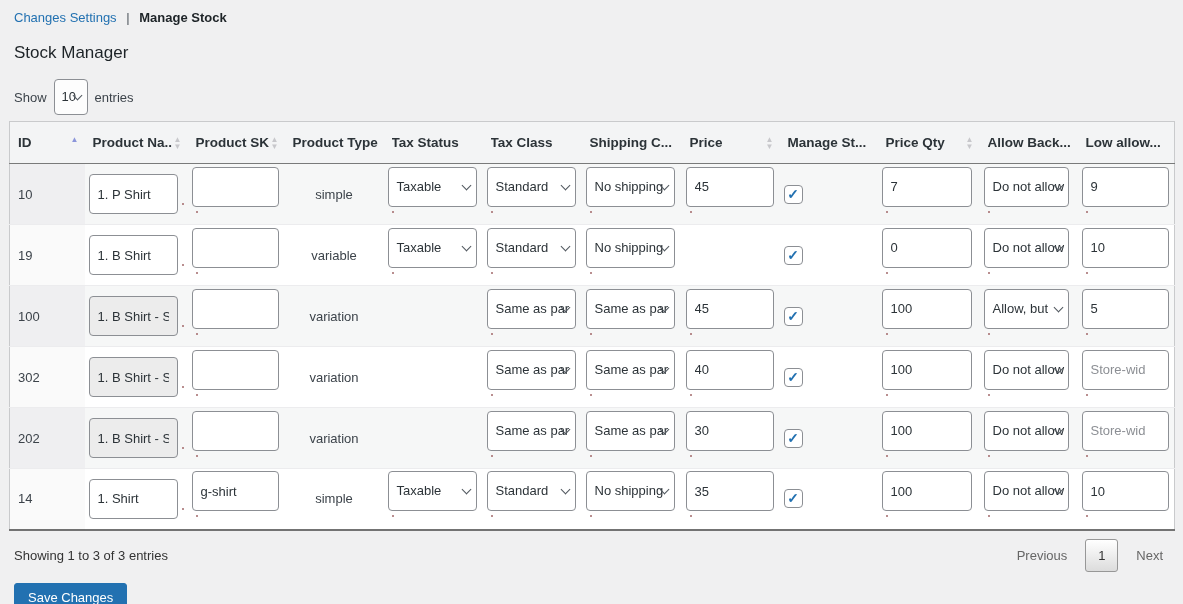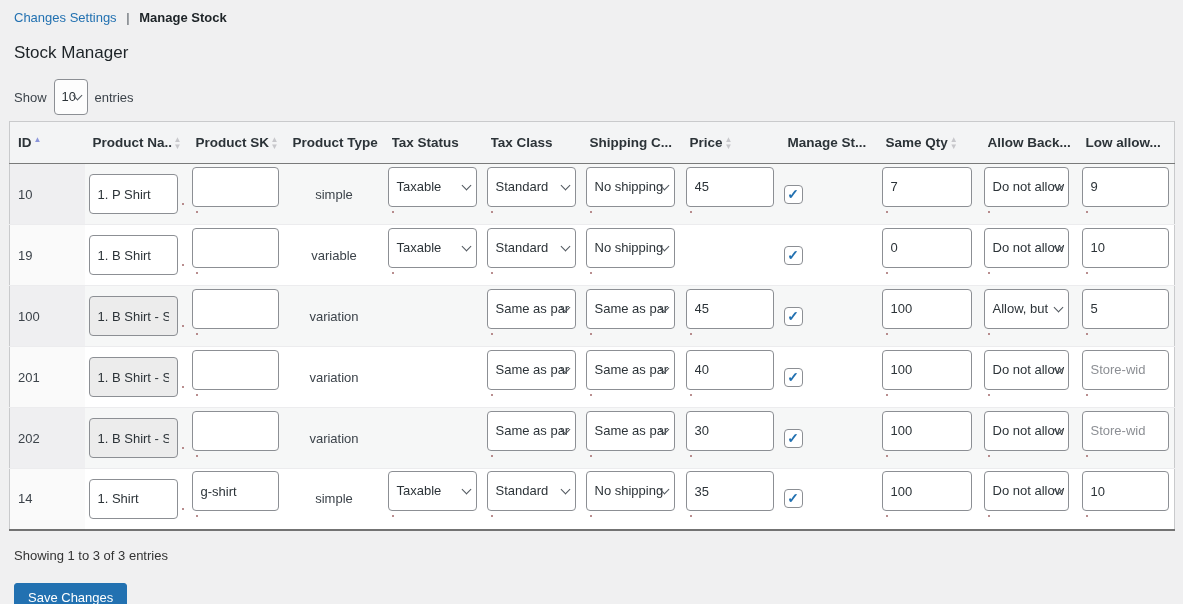--- a/index.html
+++ b/index.html
@@ -52,21 +52,21 @@
     border-bottom:2px solid rgba(0,0,0,0.55);
   }
   .c0{width:75px}.c1{width:103px}.c2{width:97px}.c3{width:99px}.c4{width:99px}.c5{width:99px}
   .c6{width:100px}.c7{width:98px}.c8{width:98px}.c9{width:102px}.c10{width:98px}.c11{width:97px}
 
   thead th {
     height:42px; padding:0 6px 0 8px; text-align:left; vertical-align:middle;
     font-size:13.5px; font-weight:bold; color:#2c3338; background:#f3f4f5;
     border-bottom:1px solid rgba(0,0,0,0.5); cursor:pointer;
   }
-  thead th .th-inner { display:flex; align-items:center; justify-content:flex-start; }
+  thead th .th-inner { display:flex; align-items:center; justify-content:space-between; }
   .th-label { overflow:hidden; white-space:nowrap; }
   .sort-icons { display:inline-flex; flex-direction:column; line-height:7px; font-size:8px; color:var(--sort-idle); margin-left:2px; }
   .sort-icons i { font-style:normal; }
   .sort-icons i.active { color:var(--sort-active); }
   .sort-icons i.hidden { visibility:hidden; }
 
   tbody tr { height:61px; }
   tbody tr td { border-top:1px solid #ececee; vertical-align:middle; padding:0 4px 0 4px; }
   tbody tr:first-child td { border-top:none; }
   tbody tr:nth-child(odd) { background:#f6f7f7; }
@@ -219,21 +219,21 @@
               </span>
             </div>
           </th>
           <th class="c8">
             <div class="th-inner">
               <span class="th-label">Manage St...</span>
             </div>
           </th>
           <th class="c9">
             <div class="th-inner">
-              <span class="th-label">Same Qty</span>
+              <span class="th-label">Price Qty</span>
               <span class="sort-icons">
                 <i>▲</i>
                 <i>▼</i>
               </span>
             </div>
           </th>
           <th class="c10">
             <div class="th-inner">
               <span class="th-label">Allow Back...</span>
             </div>
@@ -282,21 +282,21 @@
           <td class="cell-tax_status"></td>
           <td class="cell-tax_class"><div class="wp-select"><span class="sel-label">Same as par</span><i class="chev"></i></div><span class="field-dot"></span></td>
           <td class="cell-shipping_class"><div class="wp-select"><span class="sel-label">Same as par</span><i class="chev"></i></div><span class="field-dot"></span></td>
           <td class="cell-price"><input class="wp-input w-price" type="text" value="45" style=""><span class="field-dot"></span></td>
           <td class="cell-manage_stock"><div class="wp-checkbox">✓</div></td>
           <td class="cell-stock_qty"><input class="wp-input w-stock_qty" type="text" value="100" style=""><span class="field-dot"></span></td>
           <td class="cell-allow_backorders"><div class="wp-select w-allow"><span class="sel-label">Allow, but</span><i class="chev"></i></div><span class="field-dot"></span></td>
           <td class="cell-low_stock"><input class="wp-input w-low_stock" type="text" value="5" style=""><span class="field-dot"></span></td>
         </tr>
         <tr>
-          <td class="cell-id sorted"><span>201</span></td>
+          <td class="cell-id sorted"><span>302</span></td>
           <td class="cell-product_name"><input class="wp-input w-product_name readonly" type="text" readonly="" value="1. B Shirt - Sl" style=""><span class="field-dot"></span></td>
           <td class="cell-sku"><input class="wp-input w-sku" type="text" style=""><span class="field-dot"></span></td>
           <td class="cell-type"><span>variation</span></td>
           <td class="cell-tax_status"></td>
           <td class="cell-tax_class"><div class="wp-select"><span class="sel-label">Same as par</span><i class="chev"></i></div><span class="field-dot"></span></td>
           <td class="cell-shipping_class"><div class="wp-select"><span class="sel-label">Same as par</span><i class="chev"></i></div><span class="field-dot"></span></td>
           <td class="cell-price"><input class="wp-input w-price" type="text" value="40" style=""><span class="field-dot"></span></td>
           <td class="cell-manage_stock"><div class="wp-checkbox">✓</div></td>
           <td class="cell-stock_qty"><input class="wp-input w-stock_qty" type="text" value="100" style=""><span class="field-dot"></span></td>
           <td class="cell-allow_backorders"><div class="wp-select w-allow"><span class="sel-label">Do not allow</span><i class="chev"></i></div><span class="field-dot"></span></td>
@@ -328,17 +328,22 @@
           <td class="cell-manage_stock"><div class="wp-checkbox">✓</div></td>
           <td class="cell-stock_qty"><input class="wp-input w-stock_qty" type="text" value="100" style=""><span class="field-dot"></span></td>
           <td class="cell-allow_backorders"><div class="wp-select w-allow"><span class="sel-label">Do not allow</span><i class="chev"></i></div><span class="field-dot"></span></td>
           <td class="cell-low_stock"><input class="wp-input w-low_stock" type="text" value="10" style=""><span class="field-dot"></span></td>
         </tr>
       </tbody>
   </table>
 
   <div class="tfooter">
     <span class="info">Showing 1 to 3 of 3 entries</span>
+    <div class="paging">
+      <span class="pg-btn">Previous</span>
+      <span class="pg-num">1</span>
+      <span class="pg-btn">Next</span>
+    </div>
   </div>
 
   <button class="save">Save Changes</button>
 
 </div>
 
 </body></html>

